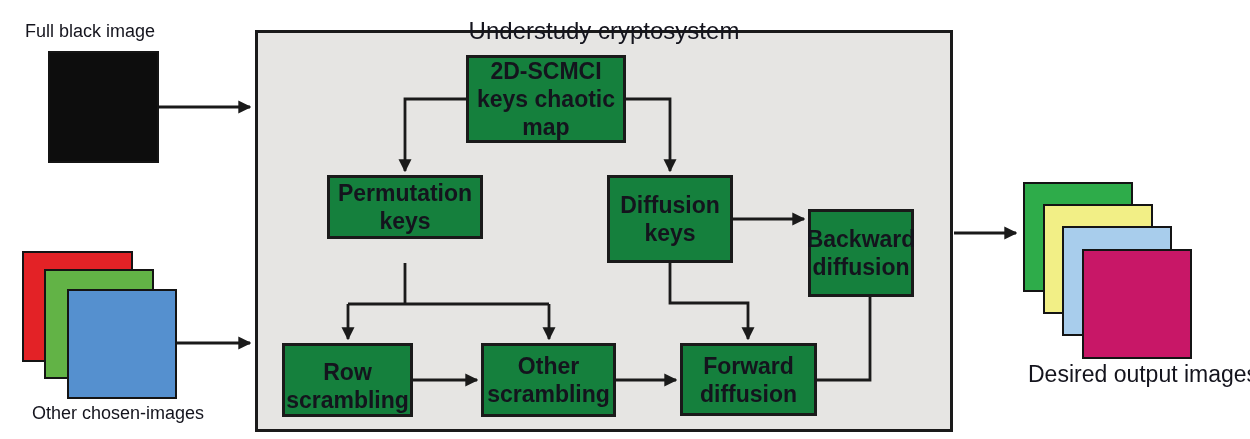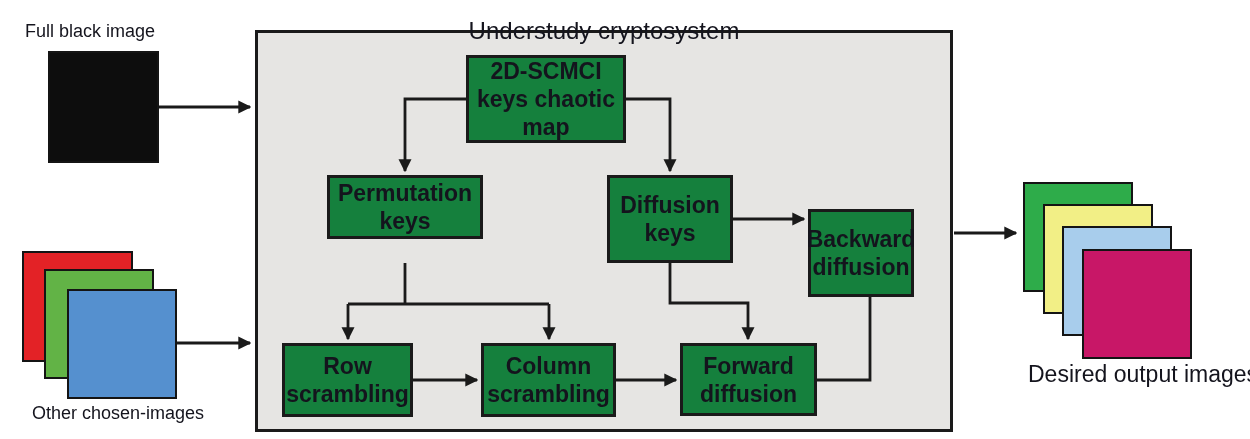--- a/index.html
+++ b/index.html
@@ -85,27 +85,27 @@
   <div class="node" style="left:607px; top:175px; width:126px; height:88px;">
     <span>Diffusion</span>
     <span>keys</span>
   </div>
 
   <div class="node" style="left:808px; top:175px; width:106px; height:88px;margin-top:34px;">
     <span>Backward</span>
     <span>diffusion</span>
   </div>
 
-  <div class="node" style="left:282px; top:343px; width:131px; height:74px;">
+  <div class="node" style="left:282px; top:343px; width:131px; height:74px;justify-content:flex-end;">
     <span>Row</span>
     <span>scrambling</span>
   </div>
 
   <div class="node" style="left:481px; top:343px; width:135px; height:74px;">
-    <span>Column</span>
+    <span>Other</span>
     <span>scrambling</span>
   </div>
 
   <div class="node" style="left:680px; top:343px; width:137px; height:73px;text-align:center;">
     <span>Forward</span>
     <span>diffusion</span>
   </div>
 
   <div class="sq" style="left: 1023px; top: 182px; width: 110px; height: 110px; background-color: rgb(46, 172, 74);"></div>
   <div class="sq" style="left: 1043px; top: 204px; width: 110px; height: 110px; background-color: rgb(242, 239, 134);"></div>

